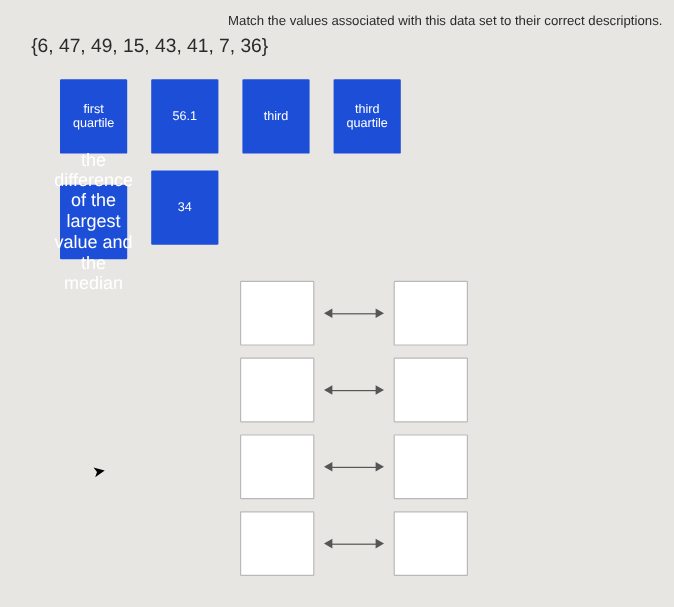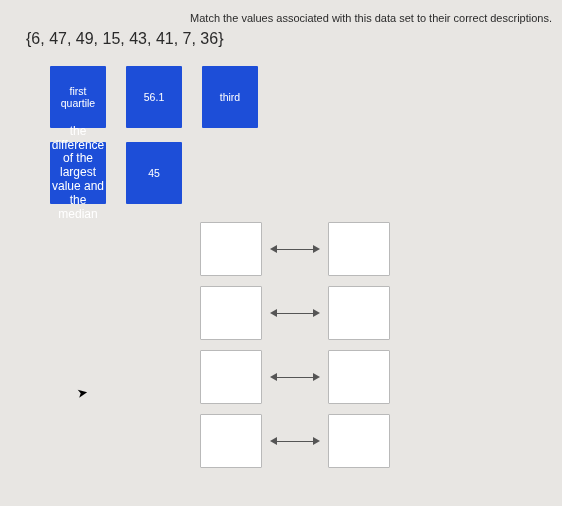--- a/index.html
+++ b/index.html
@@ -38,21 +38,21 @@
     display: flex;
     align-items: center;
     justify-content: center;
     text-align: center;
     font-size: 10.5px;
     line-height: 1.15;
     padding: 8px;
     border-radius: 1px;
     cursor: grab;
   }
-  .tile.small-text { font-size: 12px; }
+  .tile.small-text { font-size: 15px; margin-top: 12px; }
   .match-area {
     margin-top: 18px;
     margin-left: 190px;
   }
   .match-row {
     display: flex;
     align-items: center;
     gap: 8px;
     margin-bottom: 10px;
   }
@@ -109,25 +109,26 @@
 </head>
 <body>
 
 <div class="instruction">Match the values associated with this data set to their correct descriptions.</div>
 <div class="dataset">{6, 47, 49, 15, 43, 41, 7, 36}</div>
 
 <div class="tile-row">
   <div class="tile">first quartile</div>
   <div class="tile">56.1</div>
   <div class="tile">third</div>
+  <div class="tile">third quartile</div>
 </div>
 
 <div class="tile-row">
   <div class="tile small-text">the difference of the largest value and the median</div>
-  <div class="tile">45</div>
+  <div class="tile">34</div>
 </div>
 
 <div class="match-area">
   <div class="match-row">
     <div class="slot"></div>
     <div class="arrow">
         <span class="ahead-l"></span>
         <span class="ahead-r"></span>
       </div>
     <div class="slot"></div>

